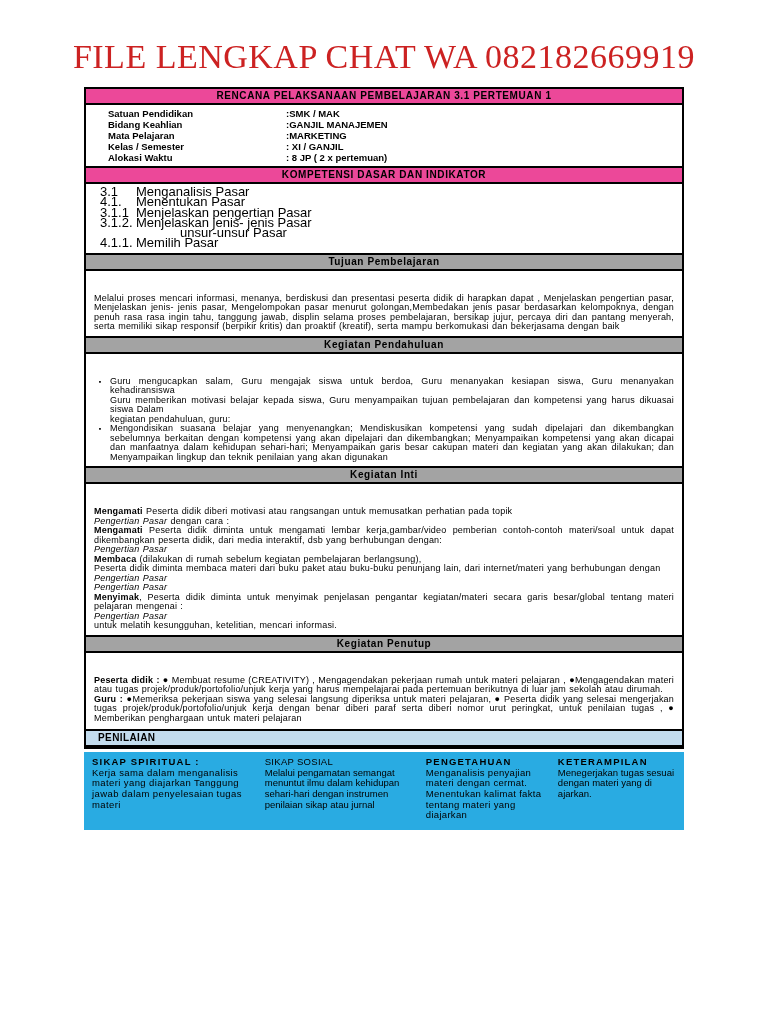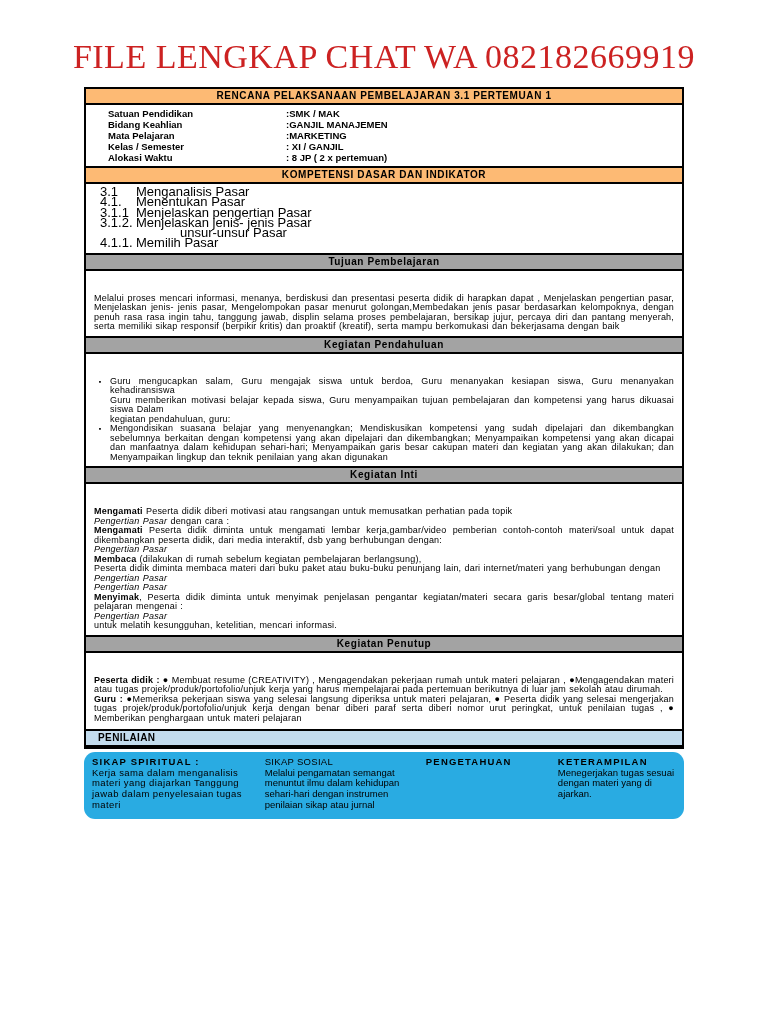--- a/index.html
+++ b/index.html
@@ -2,21 +2,21 @@
 <html><head>
 <meta charset="utf-8">
 <style>
   html,body{margin:0;padding:0;background:#fff;}
   .page{width:768px;height:1024px;background:#ffffff;position:relative;overflow:hidden;
         font-family:"Liberation Sans",sans-serif;color:#000;}
   .main-title{padding-top:38px;text-align:center;font-family:"Liberation Serif",serif;
         font-size:34px;letter-spacing:0.5px;color:#cc2222;}
   .doc{width:600px;margin:11px auto 0;}
   .tbl{border:2px solid #000;box-sizing:border-box;background:#fff;}
-  .strip{background:#fdba74;border-top:2px solid #000;border-bottom:2px solid #000;
+  .strip{background:#ec4899;border-top:2px solid #000;border-bottom:2px solid #000;
         text-align:center;font-weight:bold;font-size:10px;line-height:12px;
         letter-spacing:0.6px;padding:1px 0;}
   .strip.first{border-top:none;}
   .strip.yellow{background:#a3a3a3;}
   .body-txt{font-size:9px;line-height:9.5px;letter-spacing:0.2px;word-spacing:0.5px;margin-top:20px;}
   .info{padding:3px 4px 3px 22px;}
   .info-row{display:flex;font-weight:bold;font-size:9.5px;line-height:11px;}
   .info-label{width:178px;flex:none;}
   .kd{padding:3px 6px 4px 14px;font-size:13px;line-height:10.3px;}
   .kd-row{display:flex;}
@@ -25,21 +25,21 @@
   .sec{padding:3px 8px 4px;text-align:justify;}
   .bullets{padding:3px 8px 4px 4px;}
   .bullet{display:flex;}
   .bullet-marker{width:20px;flex:none;text-align:center;font-size:7px;line-height:9.5px;}
   .bullet-body{flex:1;text-align:justify;}
   .line{text-align:justify;}
   .pen-strip{background:#c3dcee;border-top:2px solid #000;border-bottom:2px solid #000;
         margin-top:2px;font-weight:bold;font-size:10px;line-height:12px;
         padding:1px 0 1px 12px;letter-spacing:0.4px;}
   .blue-block{background:#29abe2;margin-top:3px;display:flex;gap:10px;
-        padding:5px 8px 9px;box-sizing:border-box;width:600px;border-radius:11px;}
+        padding:5px 8px 9px;box-sizing:border-box;width:600px;}
   .pcol{font-size:9.5px;line-height:10.6px;}
   .pcol-1{width:168px;letter-spacing:0.4px;}
   .pcol-2{width:156px;}
   .pcol-3{width:126px;letter-spacing:0.3px;}
   .pcol-4{width:122px;}
   .pcol-title{font-weight:bold;letter-spacing:1.2px;}
   .pcol-title.plain{font-weight:normal;letter-spacing:0.3px;}
   i{font-style:italic;}
 </style>
 </head>
@@ -161,20 +161,21 @@
       <div class="pcol pcol-1">
         <div class="pcol-title">SIKAP SPIRITUAL :</div>
         <div class="pcol-body">Kerja sama dalam menganalisis materi yang diajarkan Tanggung jawab dalam penyelesaian tugas materi</div>
       </div>
       <div class="pcol pcol-2">
         <div class="pcol-title plain">SIKAP SOSIAL</div>
         <div class="pcol-body">Melalui pengamatan semangat menuntut ilmu dalam kehidupan sehari-hari dengan instrumen penilaian sikap atau jurnal</div>
       </div>
       <div class="pcol pcol-3">
         <div class="pcol-title">PENGETAHUAN</div>
+        <div class="pcol-body">Menganalisis penyajian materi dengan cermat. Menentukan kalimat fakta tentang materi yang diajarkan</div>
       </div>
       <div class="pcol pcol-4">
         <div class="pcol-title">KETERAMPILAN</div>
         <div class="pcol-body">Menegerjakan tugas sesuai dengan materi yang di ajarkan.</div>
       </div>
     </div>
 
   </div>
 </div>
 

